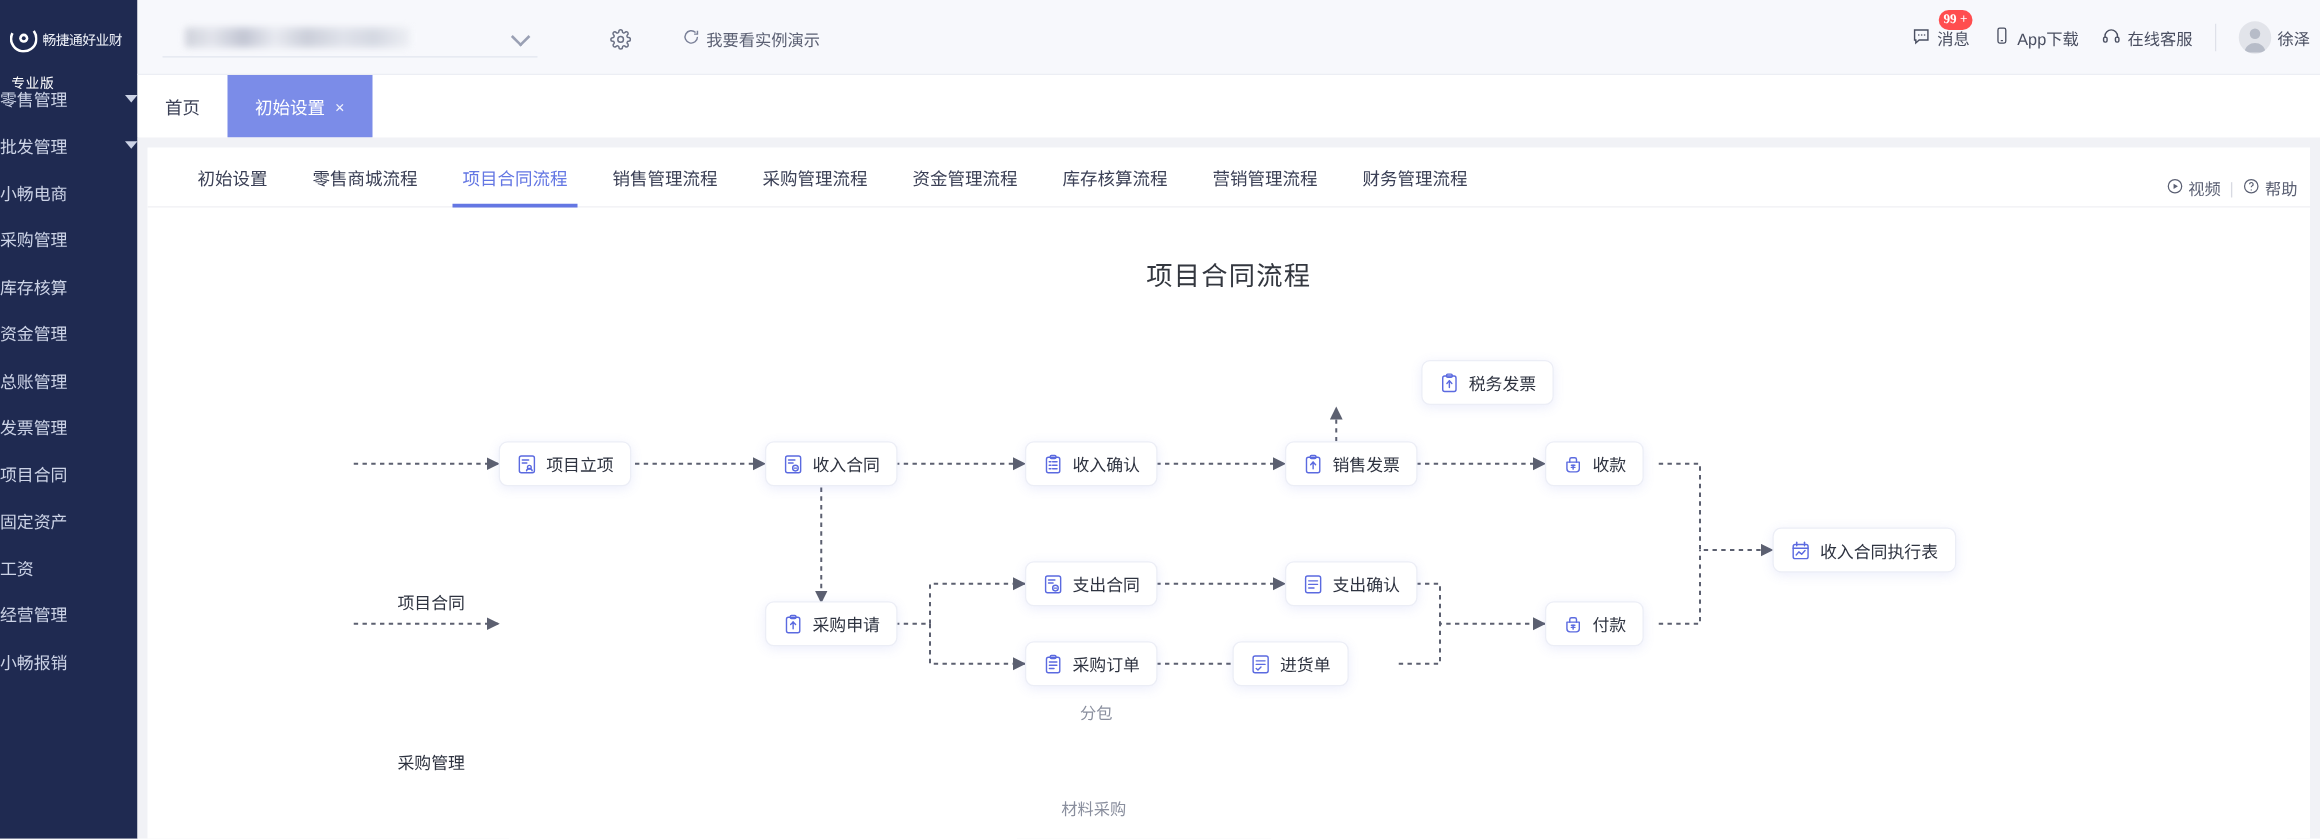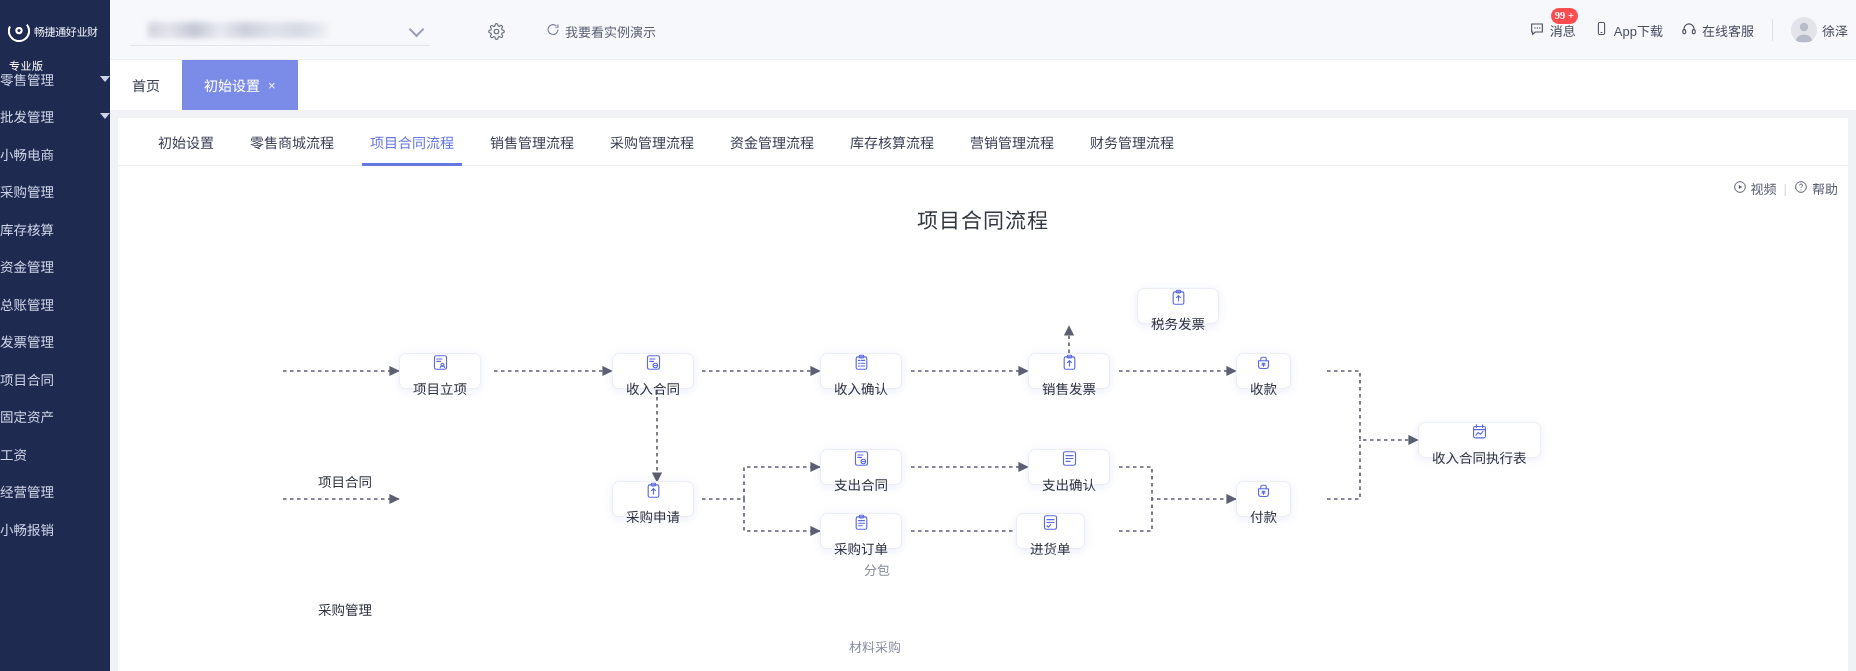--- a/index.html
+++ b/index.html
@@ -106,37 +106,37 @@
     font-size: 14px; color: #3b4056; padding: 0 18px; height: 48px;
     display: flex; align-items: center; cursor: pointer; position: relative; white-space: nowrap;
   }
   .nav-tab.active { color: #6477e3; }
   .nav-tab.active::after {
     content: ""; position: absolute; left: 10px; right: 10px; bottom: 0;
     height: 2.5px; background: #6477e3;
   }
   #nav-right {
     position: absolute; right: 10px; top: 0; height: 64px;
-    display: flex; align-items: center; gap: 7px; font-size: 13px; color: #5b6073; margin-top: 38px;
+    display: flex; align-items: center; gap: 7px; font-size: 13px; color: #5b6073;
   }
   .nav-right-item { display: flex; align-items: center; gap: 4px; cursor: pointer; white-space: nowrap; }
 
   #diagram-title {
     text-align: center; font-size: 21px; color: #33373f; margin-top: 38px; letter-spacing: 1px;
   }
 
   
   #flow { position: absolute; left: 0; top: 0; width: 100%; height: 100%; }
   #flow-svg { position: absolute; left: 0; top: 0; }
   .node {
     position: absolute; height: 36px; background: #ffffff;
     border: 1px solid #eceef6; border-radius: 7px;
     box-shadow: 0 2px 9px rgba(100,119,227,.13);
     display: flex; align-items: center; gap: 7px; padding: 0 13px;
-    font-size: 13.5px; color: #2e3340; white-space: nowrap; cursor: pointer; flex-direction: column;
+    font-size: 13.5px; color: #2e3340; white-space: nowrap; cursor: pointer;
   }
   .node .nicon { width: 17px; height: 17px; flex: 0 0 17px; }
   .node .nicon svg { display: block; }
   .row-label {
     position: absolute; font-size: 13.5px; color: #2e3340; white-space: nowrap;
   }
   .edge-label {
     position: absolute; font-size: 13px; color: #8a8f9e; white-space: nowrap;
   }
 </style>
@@ -494,21 +494,21 @@
               <svg width="17" height="17" viewBox="0 0 24 24" fill="none" stroke="#5b6ae0" stroke-width="1.6" stroke-linecap="round" stroke-linejoin="round">
                 <rect x="4.5" y="4" width="15" height="17.5" rx="2.2"></rect>
                 <rect x="8.8" y="1.8" width="6.4" height="3.6" rx="1.2"></rect>
                 <line x1="7.8" y1="9.4" x2="16.2" y2="9.4"></line>
                 <line x1="7.8" y1="13" x2="16.2" y2="13"></line>
                 <line x1="7.8" y1="16.6" x2="13" y2="16.6"></line>
               </svg>
             </span>
             <span>采购订单</span>
           </div>
-          <div class="node" style="left: 898px; top: 395px;">
+          <div class="node" style="left: 868px; top: 395px;">
             <span class="nicon">
               <svg width="17" height="17" viewBox="0 0 24 24" fill="none" stroke="#5b6ae0" stroke-width="1.6" stroke-linecap="round" stroke-linejoin="round">
                 <rect x="3.5" y="2.5" width="17" height="19" rx="2.3"></rect>
                 <line x1="7" y1="8" x2="17" y2="8"></line>
                 <line x1="7" y1="12" x2="17" y2="12"></line>
                 <polyline points="7,16.6 9,18.4 12.4,15"></polyline>
               </svg>
             </span>
             <span>进货单</span>
           </div>

